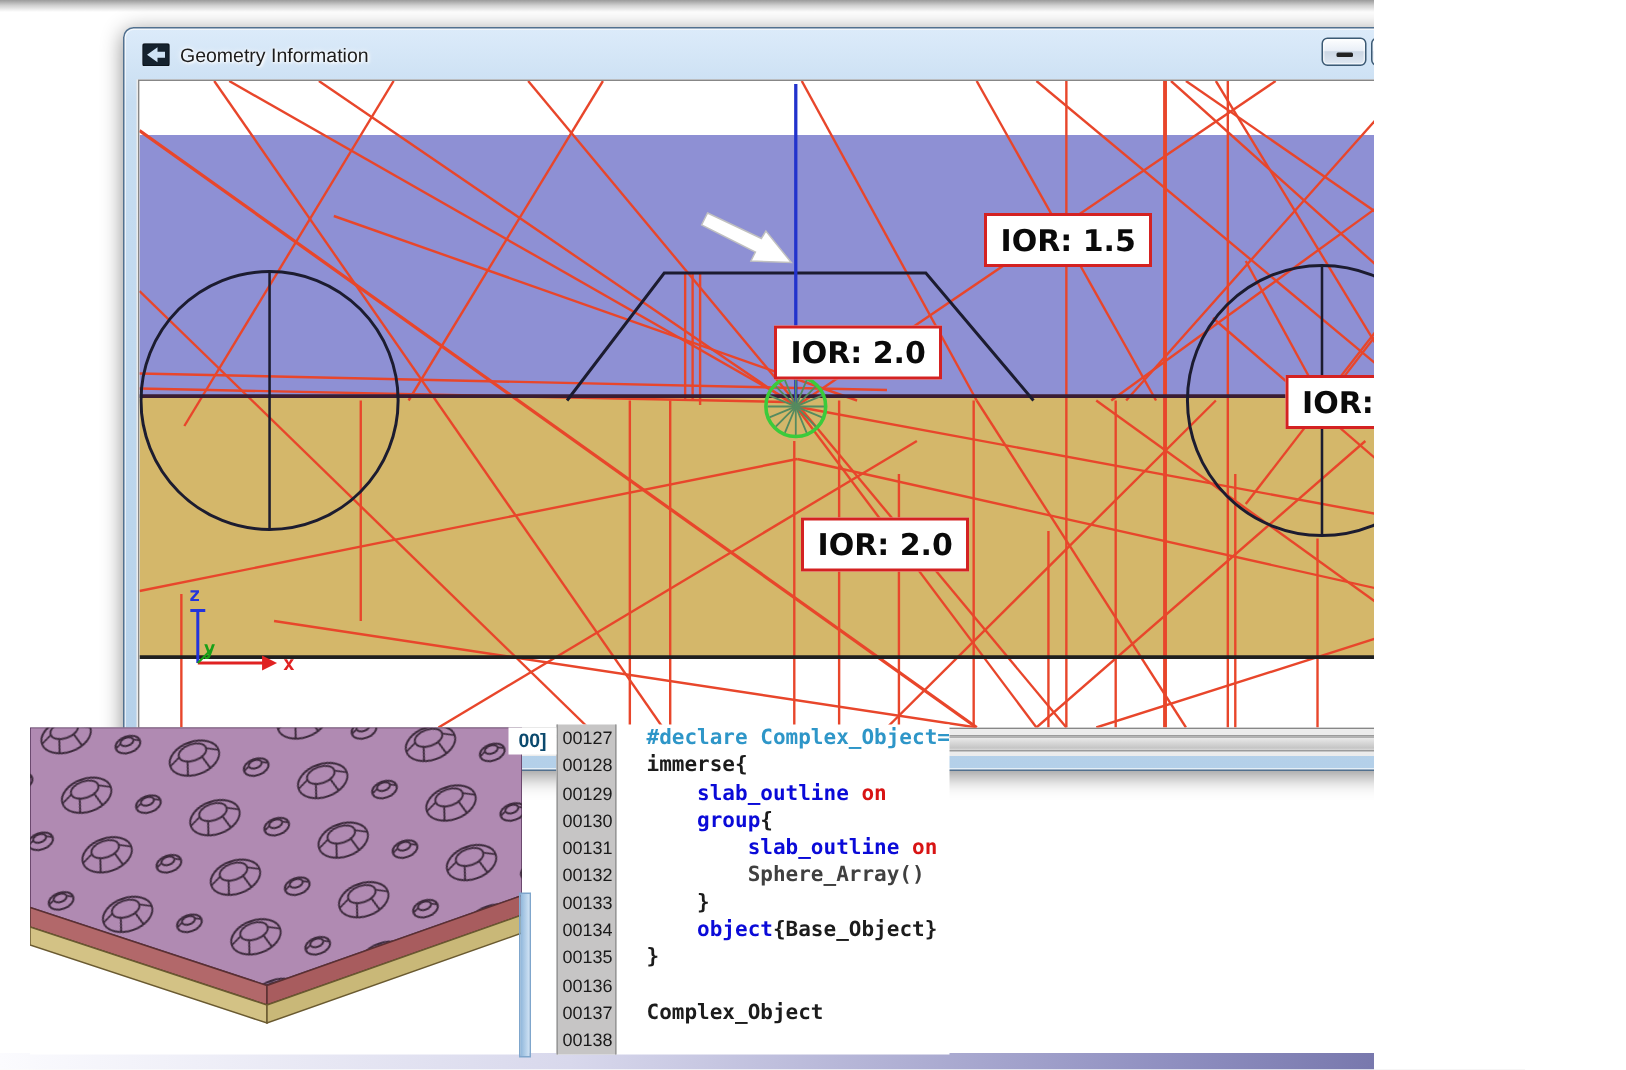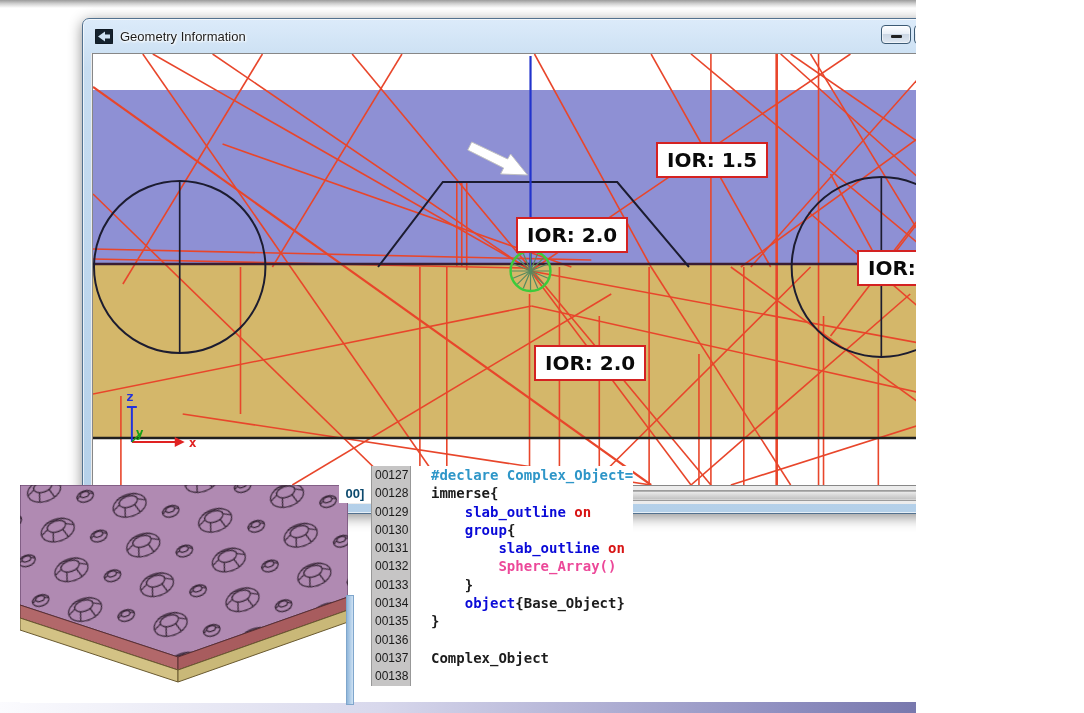--- a/index.html
+++ b/index.html
@@ -57,30 +57,30 @@
            font:bold 13px/18px "Liberation Sans",sans-serif;color:#0c4a6e;z-index:30;text-align:center;}
 
   
   .preview{position:absolute;left:20px;top:485px;width:328px;height:218px;background:#fff;z-index:15;}
 
   
   .edge-strip{position:absolute;left:346px;top:595px;width:6px;height:108px;z-index:16;
               background:linear-gradient(90deg,#8fb6da,#cfe2f4);border:1px solid #7fa6cc;}
 
   
-  .code-panel{position:absolute;left:371px;top:466px;width:262px;height:220px;background:#ffffff;
+  .code-panel{position:absolute;left:371px;top:483px;width:262px;height:220px;background:#ffffff;
               display:flex;z-index:10;}
   .gutter{width:40px;flex:0 0 auto;background:#c6c5c5;border-left:1px solid #989898;
           border-right:1px solid #989898;box-sizing:border-box;}
   .gut-num{height:18.3px;font:12px/18.3px "Liberation Sans",sans-serif;color:#1a1a1a;padding-left:3px;}
   .code-lines{flex:1 1 auto;}
   .code-line{height:18.3px;font:bold 14px/18.3px "DejaVu Sans Mono",monospace;white-space:pre;
              padding-left:20px;}
   .c-dec{color:#2e96c8;} .c-kw{color:#0a0ad8;} .c-on{color:#d81414;}
-  .c-fn{color:#ec4899;} .c-pl{color:#1c1c1c;}
+  .c-fn{color:#404040;} .c-pl{color:#1c1c1c;}
 
   
   .caption{position:absolute;left:656px;top:522px;width:424px;z-index:5;}
   .cap-line{font:bold 20px/28px "Liberation Sans",sans-serif;color:#141414;}
   .cap-b{font-weight:bold;}
   .cap-bu{font-weight:bold;border-bottom:2px solid #151515;
           text-decoration:underline wavy #c03030 1px;text-underline-offset:4px;}
 
   .ax{font:bold 13px "DejaVu Sans Mono",monospace;}
 </style>

